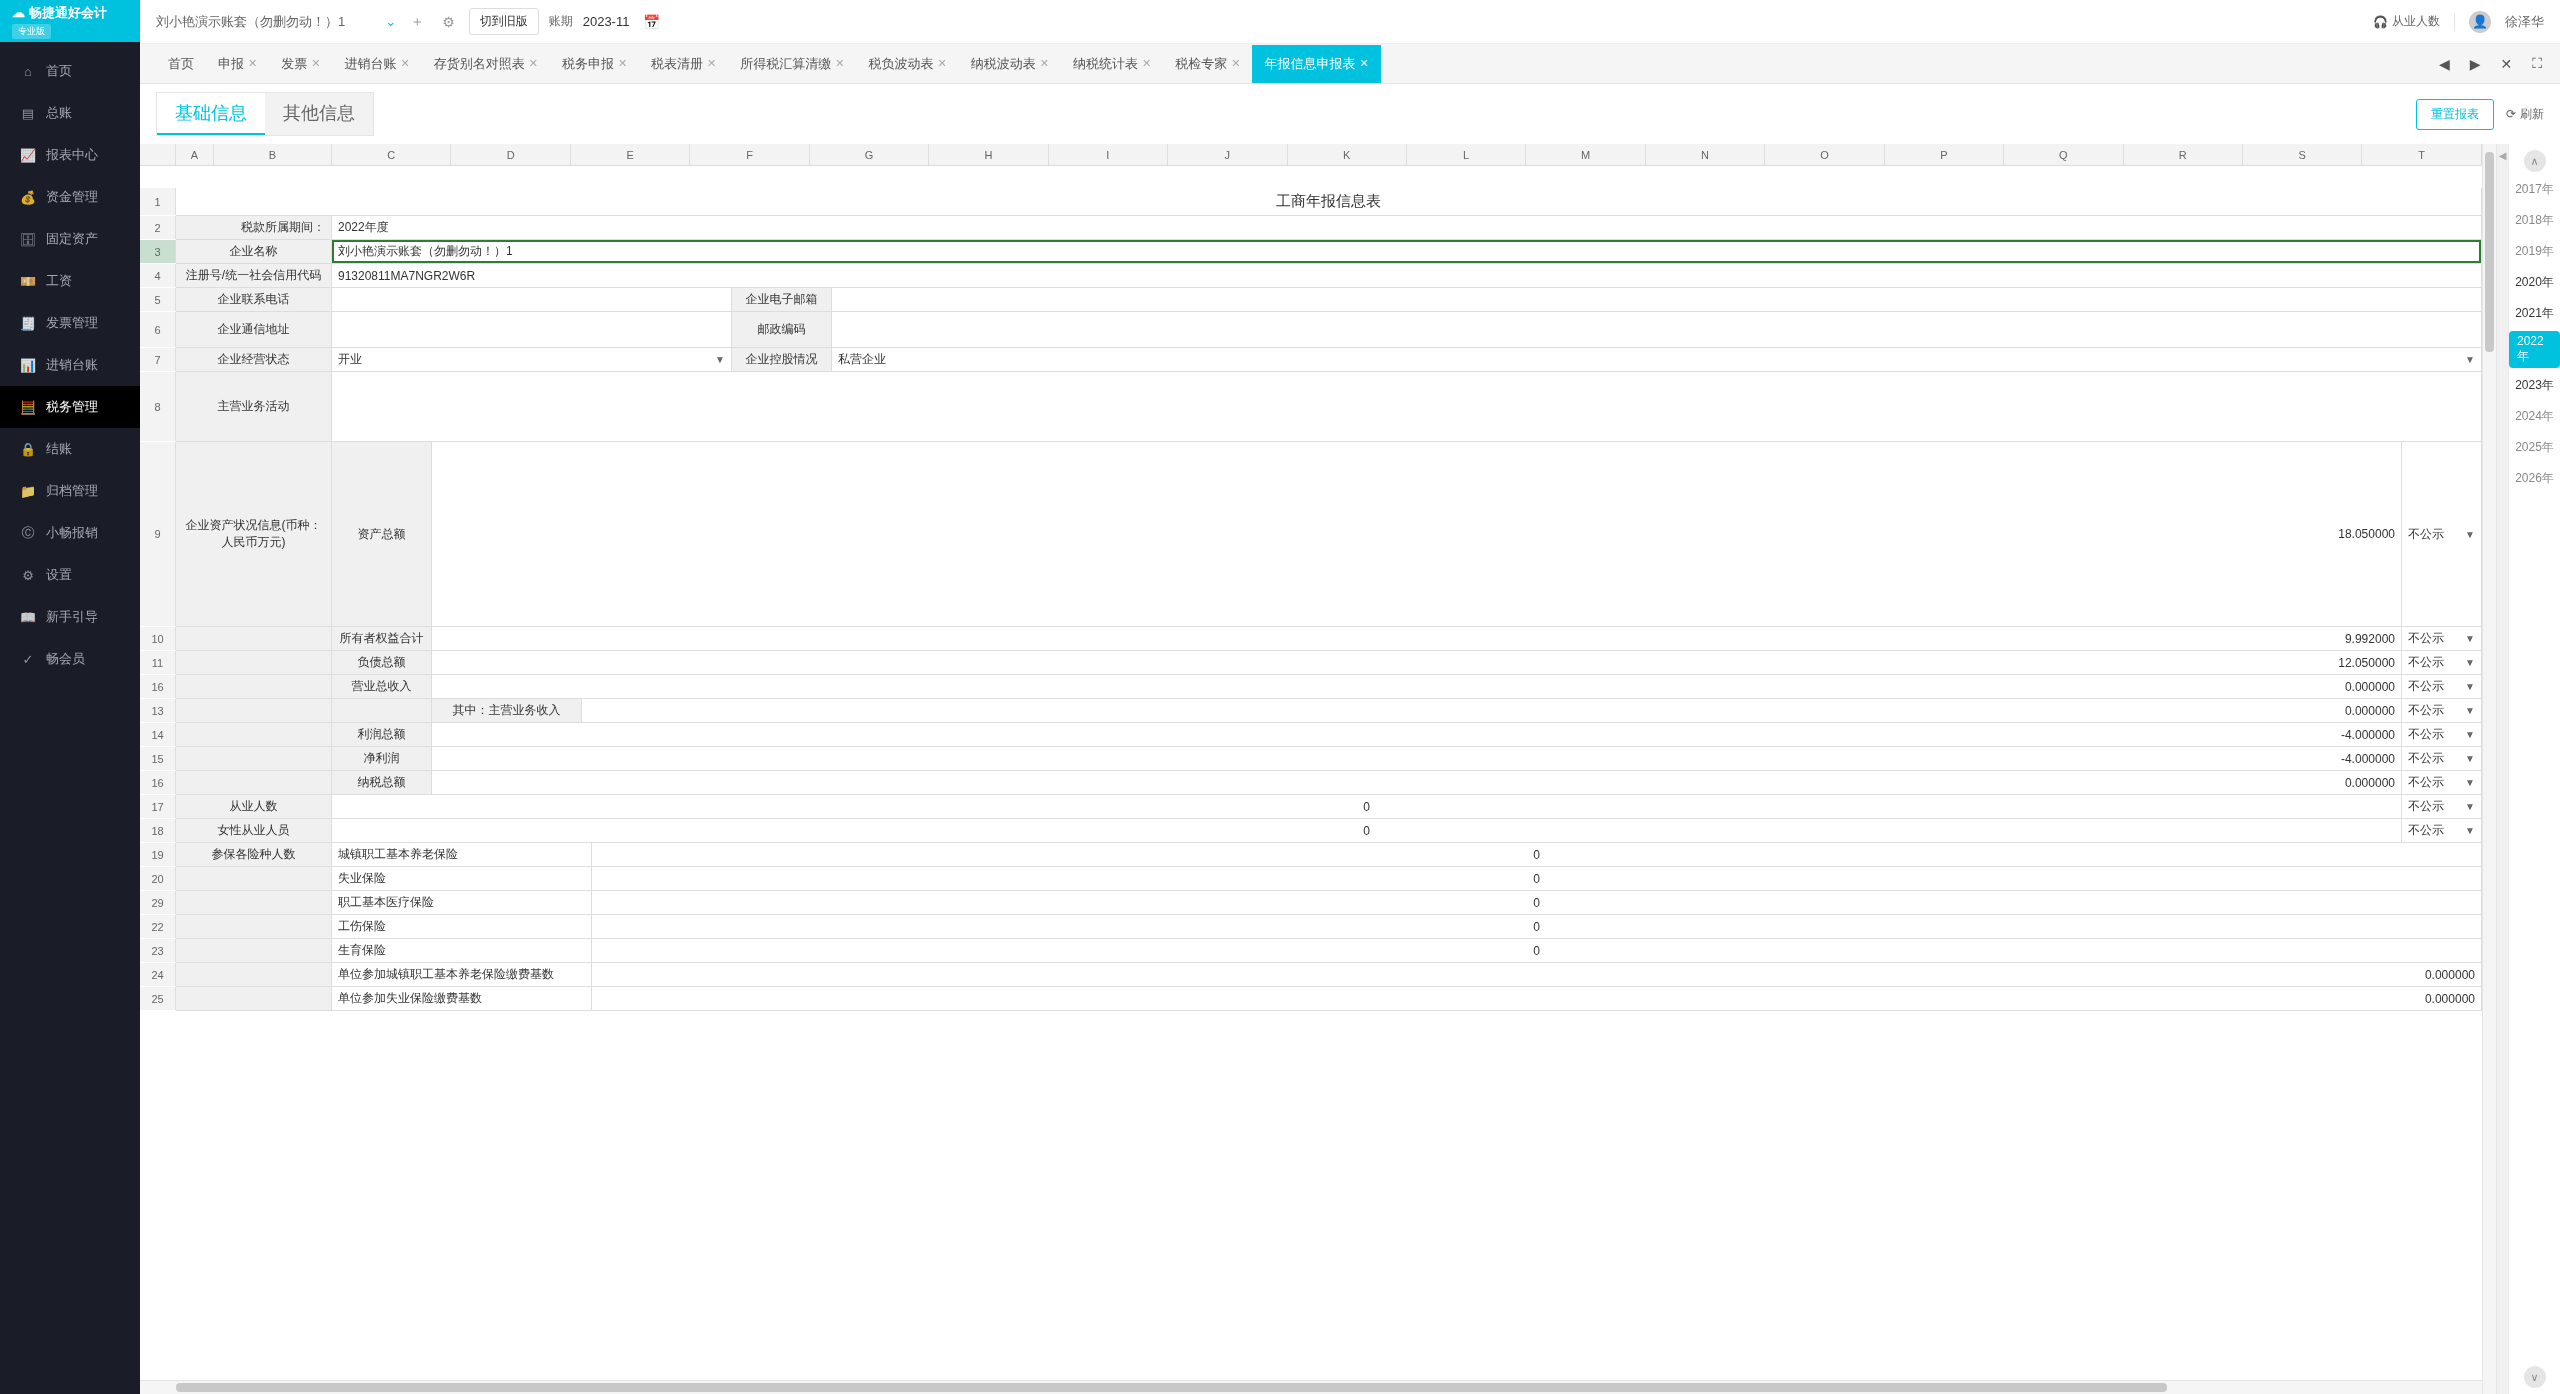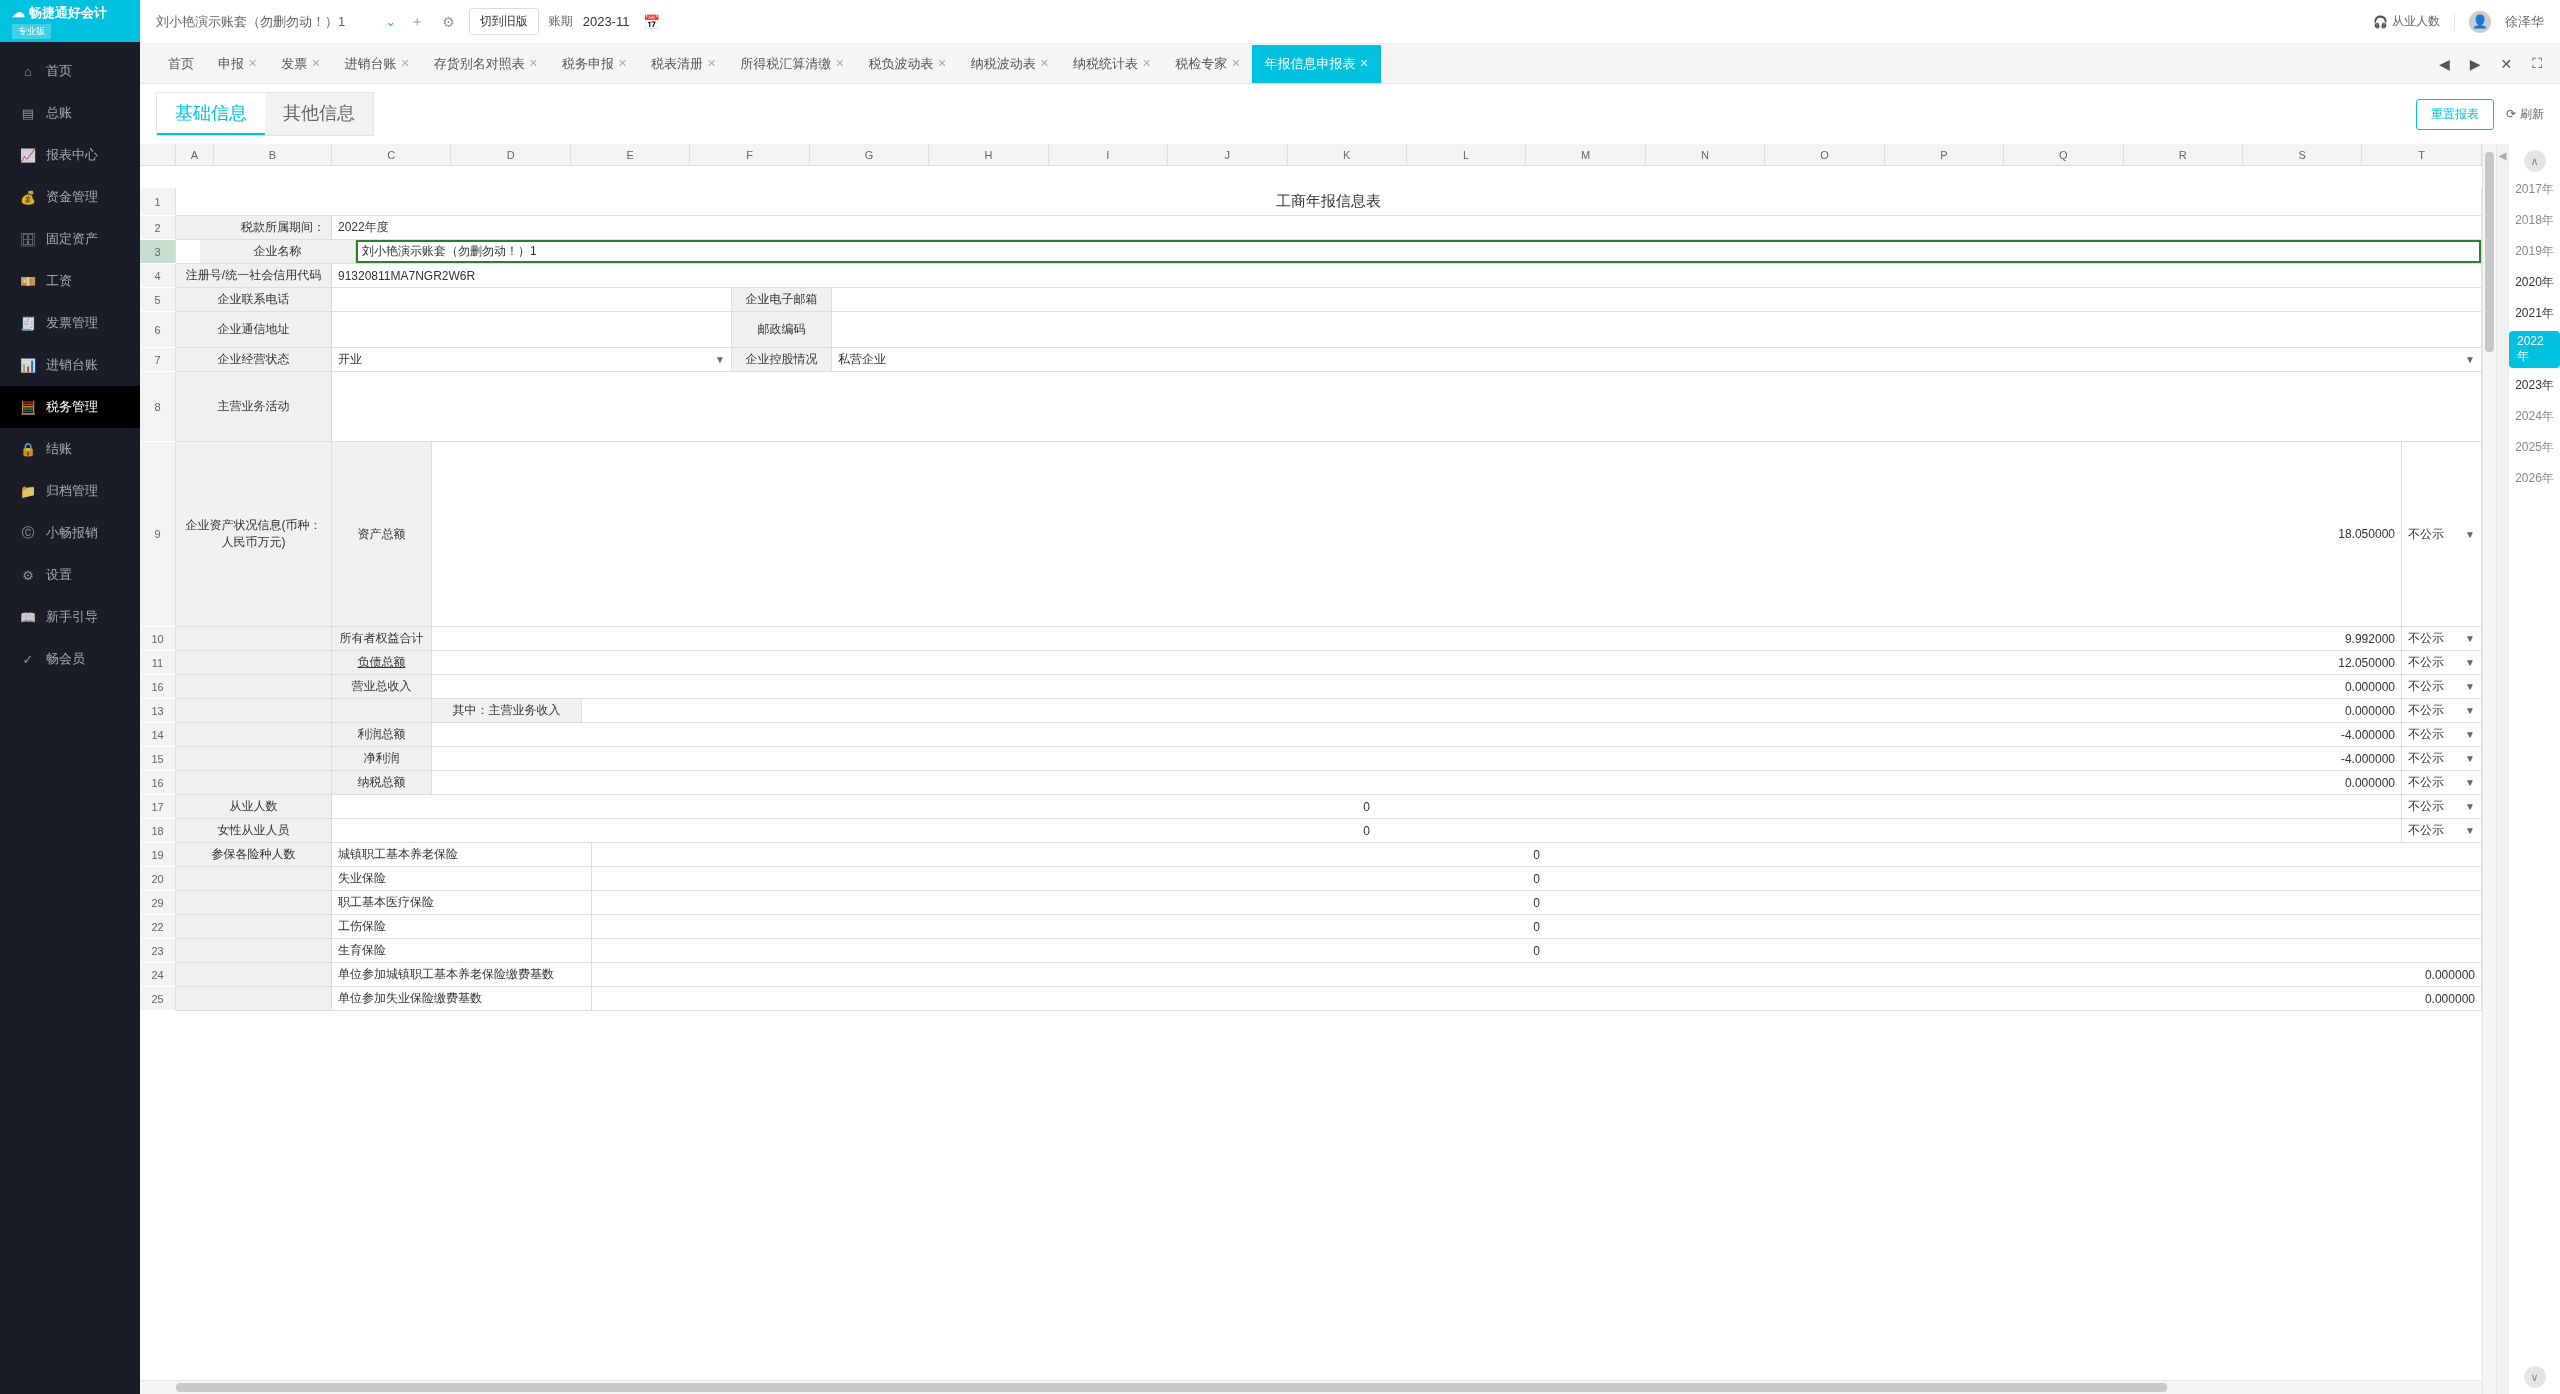--- a/index.html
+++ b/index.html
@@ -298,21 +298,21 @@
                 <div class="rownum">1</div>
                 <div class="cell " style="flex: 1 1 0%;">工商年报信息表</div>
               </div>
               <div class="form-row">
                 <div class="rownum">2</div>
                 <div class="cell labelr" style="width: 156px;">税款所属期间：</div>
                 <div class="cell " style="flex: 1 1 0%;">2022年度</div>
               </div>
               <div class="form-row">
                 <div class="rownum sel">3</div>
-                <div class="cell label" style="width: 156px; margin-left: 24px;">企业名称</div>
+                <div class="cell label" style="width: 156px;">企业名称</div>
                 <div class="cell selected-cell" style="flex: 1 1 0%;">刘小艳演示账套（勿删勿动！）1</div>
               </div>
               <div class="form-row">
                 <div class="rownum">4</div>
                 <div class="cell label" style="width: 156px;">注册号/统一社会信用代码</div>
                 <div class="cell " style="flex: 1 1 0%;">91320811MA7NGR2W6R</div>
               </div>
               <div class="form-row">
                 <div class="rownum">5</div>
                 <div class="cell label" style="width: 156px;">企业联系电话</div>
@@ -349,21 +349,21 @@
               <div class="form-row">
                 <div class="rownum">10</div>
                 <div class="cell label" style="width: 156px; border-top: 0px;"></div>
                 <div class="cell label" style="width: 100px;">所有者权益合计</div>
                 <div class="cell right" style="flex: 1 1 0%;">9.992000</div>
                 <div class="cell " style="width: 80px;">不公示<span class="dropdown-arrow">▼</span></div>
               </div>
               <div class="form-row">
                 <div class="rownum">11</div>
                 <div class="cell label" style="width: 156px; border-top: 0px;"></div>
-                <div class="cell label" style="width: 100px; text-decoration: underline;">负债总额</div>
+                <div class="cell label" style="width: 100px;">负债总额</div>
                 <div class="cell right" style="flex: 1 1 0%;">12.050000</div>
                 <div class="cell " style="width: 80px;">不公示<span class="dropdown-arrow">▼</span></div>
               </div>
               <div class="form-row">
                 <div class="rownum">16</div>
                 <div class="cell label" style="width: 156px; border-top: 0px;"></div>
                 <div class="cell label" style="width: 100px;">营业总收入</div>
                 <div class="cell right" style="flex: 1 1 0%;">0.000000</div>
                 <div class="cell " style="width: 80px;">不公示<span class="dropdown-arrow">▼</span></div>
               </div>

